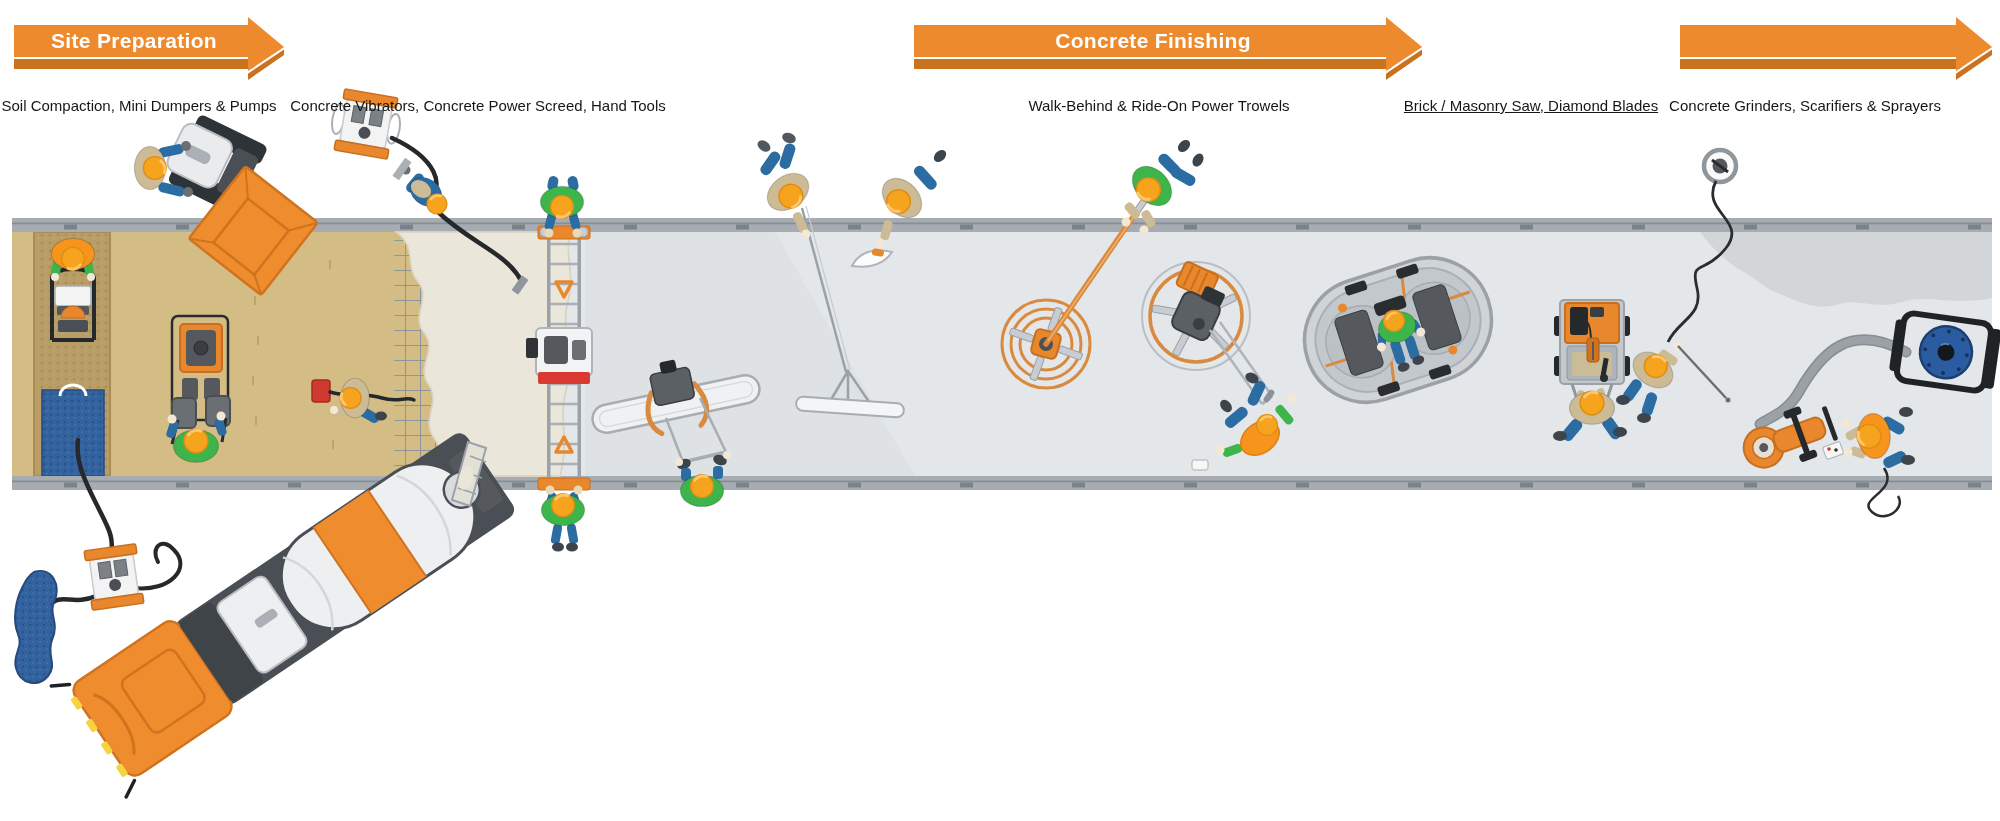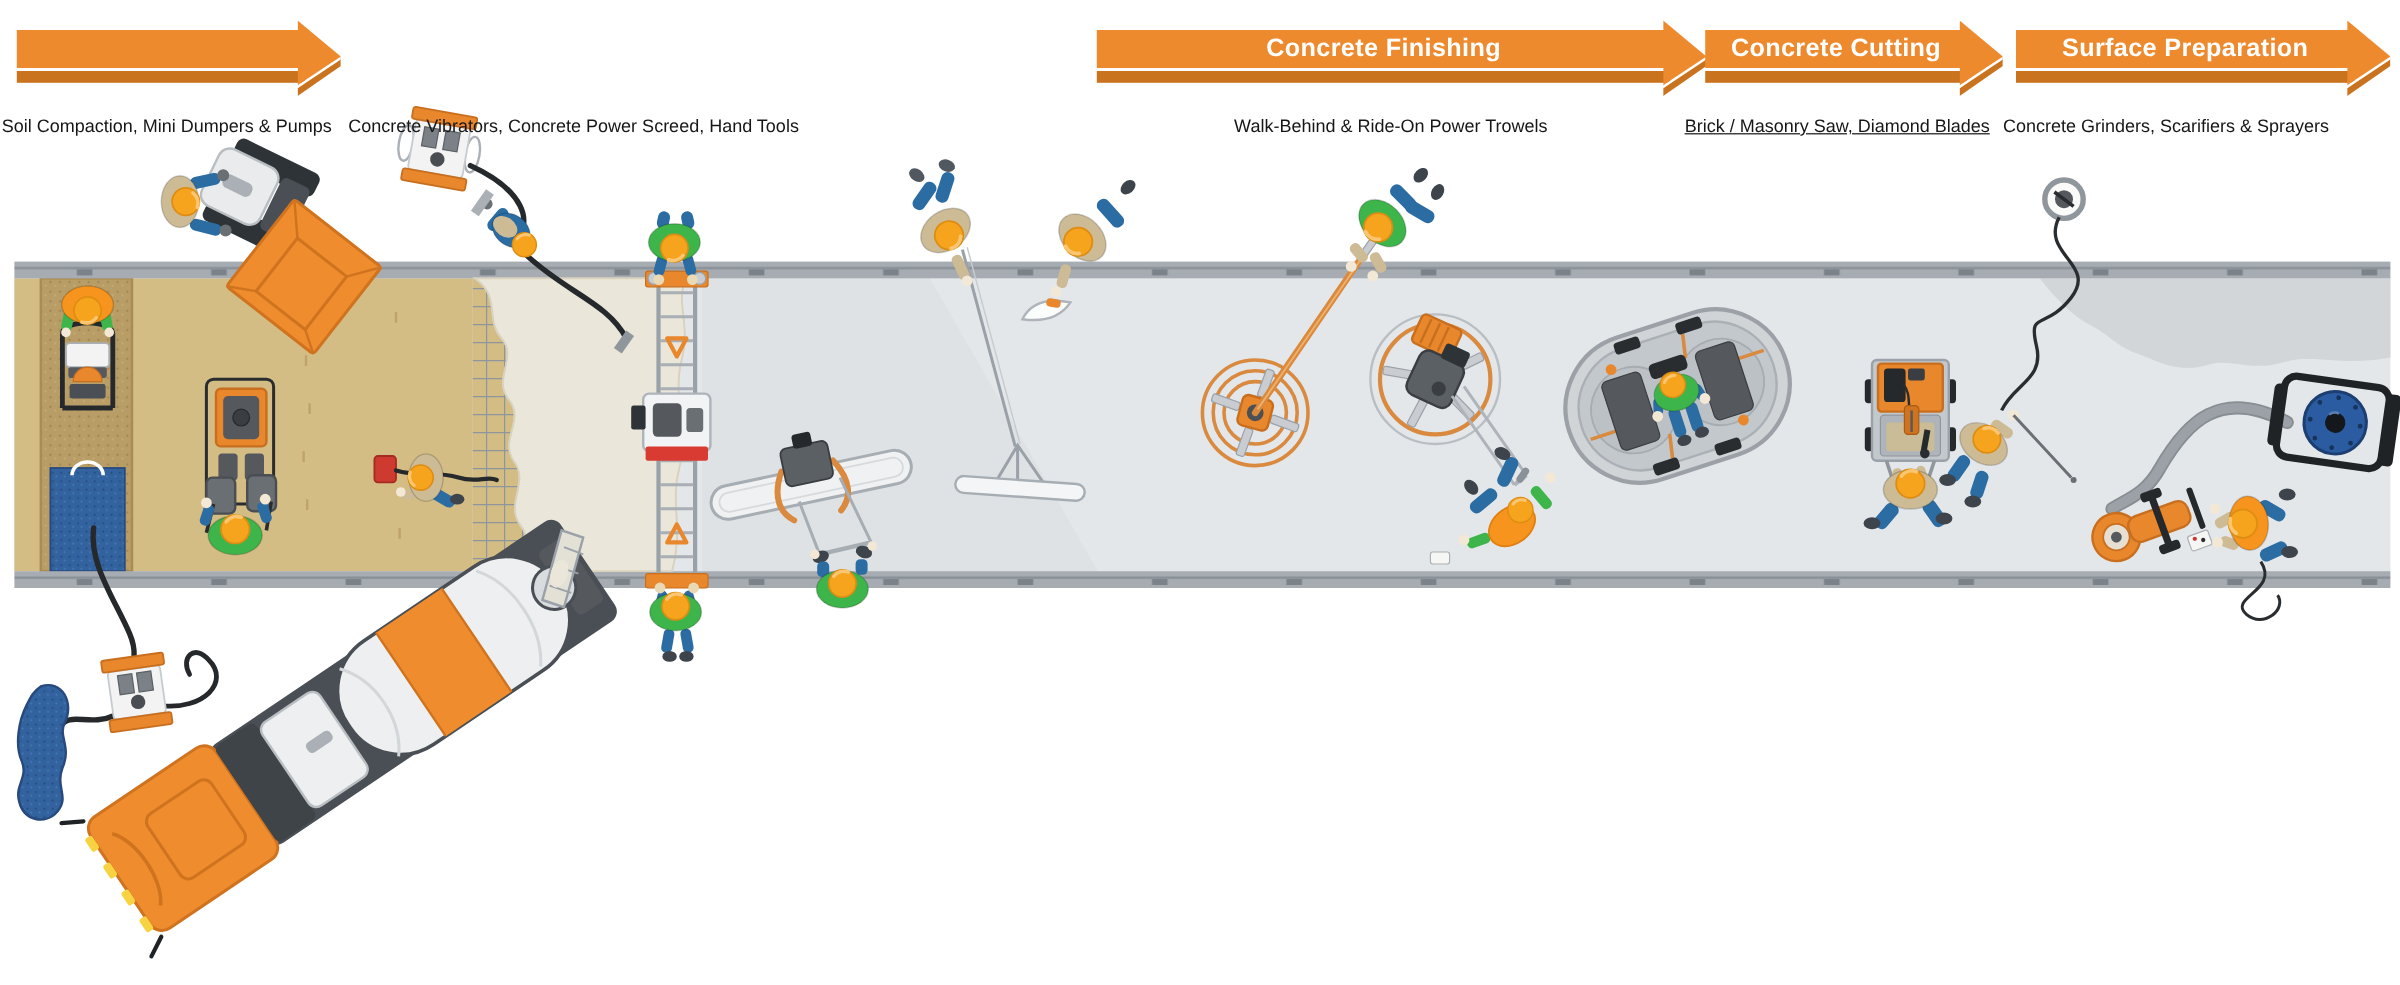--- a/index.html
+++ b/index.html
@@ -473,47 +473,38 @@
   </g>
 </svg>
 
 <div class="phase" style="left:14px;width:270px;">
   <div class="bar"></div>
   <svg class="head" viewBox="0 0 36 66">
         <polygon points="0,59.5 36,33 36,41 0,66" fill="#C9731F"></polygon>
         <polygon points="0,57 36,33 36,35.5 0,59.5" fill="#FFFFFF"></polygon>
         <polygon points="0,3 36,33 0,57" fill="#EE8A2E"></polygon>
       </svg>
+  <span class="label">Site Preparation</span>
 </div>
 <div class="phase" style="left:914px;width:492px;padding-left:16px;">
   <div class="bar"></div>
   <svg class="head" viewBox="0 0 36 66">
         <polygon points="0,59.5 36,33 36,41 0,66" fill="#C9731F"></polygon>
         <polygon points="0,57 36,33 36,35.5 0,59.5" fill="#FFFFFF"></polygon>
         <polygon points="0,3 36,33 0,57" fill="#EE8A2E"></polygon>
       </svg>
   <span class="label">Concrete Finishing</span>
 </div>
-<div class="phase" style="left:1421px;width:248px;">
-  <div class="bar"></div>
-  <svg class="head" viewBox="0 0 36 66">
-        <polygon points="0,59.5 36,33 36,41 0,66" fill="#C9731F"></polygon>
-        <polygon points="0,57 36,33 36,35.5 0,59.5" fill="#FFFFFF"></polygon>
-        <polygon points="0,3 36,33 0,57" fill="#EE8A2E"></polygon>
-      </svg>
-  <span class="label">Concrete Cutting</span>
-</div>
 <div class="phase" style="left:1680px;width:312px;">
   <div class="bar"></div>
   <svg class="head" viewBox="0 0 36 66">
         <polygon points="0,59.5 36,33 36,41 0,66" fill="#C9731F"></polygon>
         <polygon points="0,57 36,33 36,35.5 0,59.5" fill="#FFFFFF"></polygon>
         <polygon points="0,3 36,33 0,57" fill="#EE8A2E"></polygon>
       </svg>
-  <span class="label">Surface Preparation</span>
 </div>
 
 <span class="sub" style="left:139px;">Soil Compaction, Mini Dumpers &amp; Pumps</span>
 <span class="sub" style="left:478px;text-align:center;">Concrete Vibrators, Concrete Power Screed, Hand Tools</span>
 <span class="sub" style="left:1159px;">Walk-Behind &amp; Ride-On Power Trowels</span>
 <span class="sub" style="left:1531px;text-decoration:underline;">Brick / Masonry Saw, Diamond Blades</span>
 <span class="sub" style="left:1805px;">Concrete Grinders, Scarifiers &amp; Sprayers</span>
 
 </div>
 

